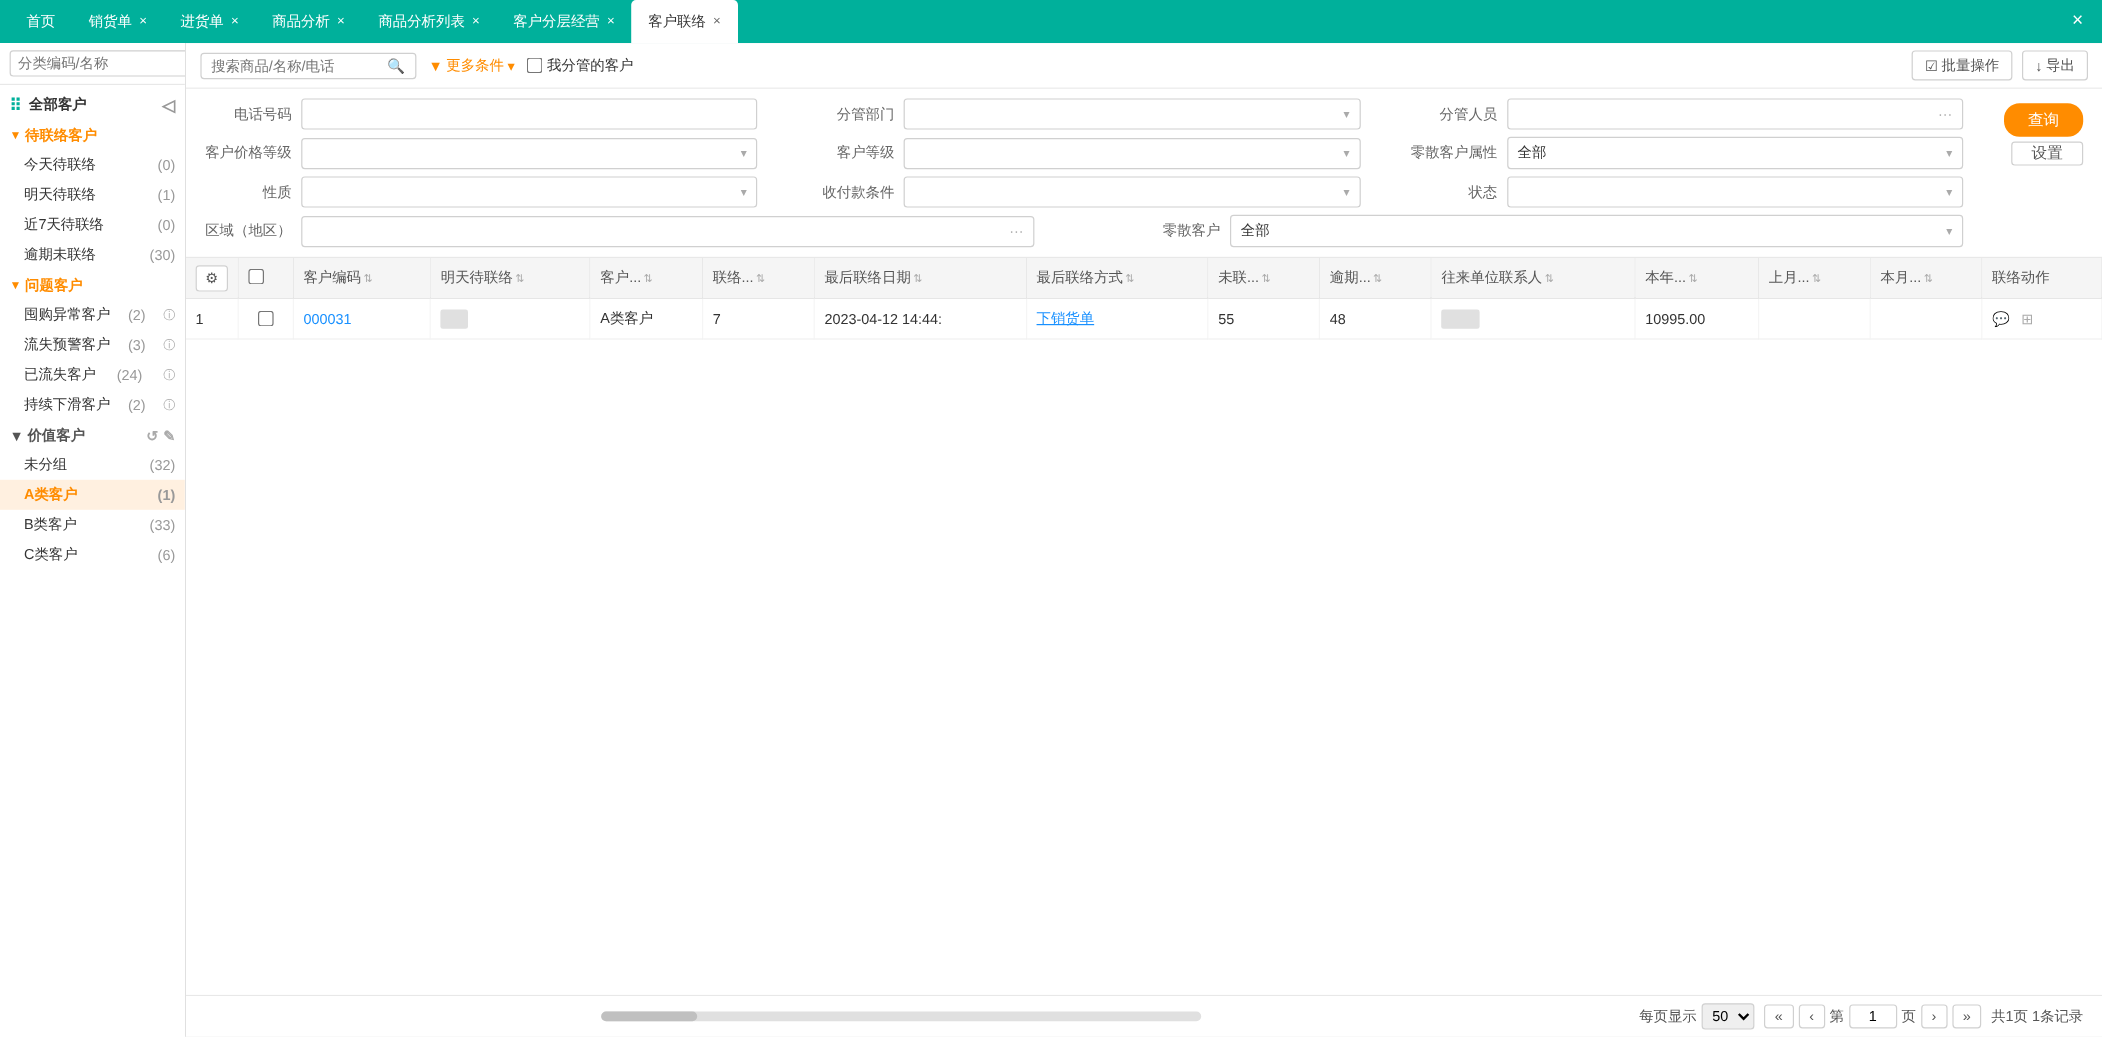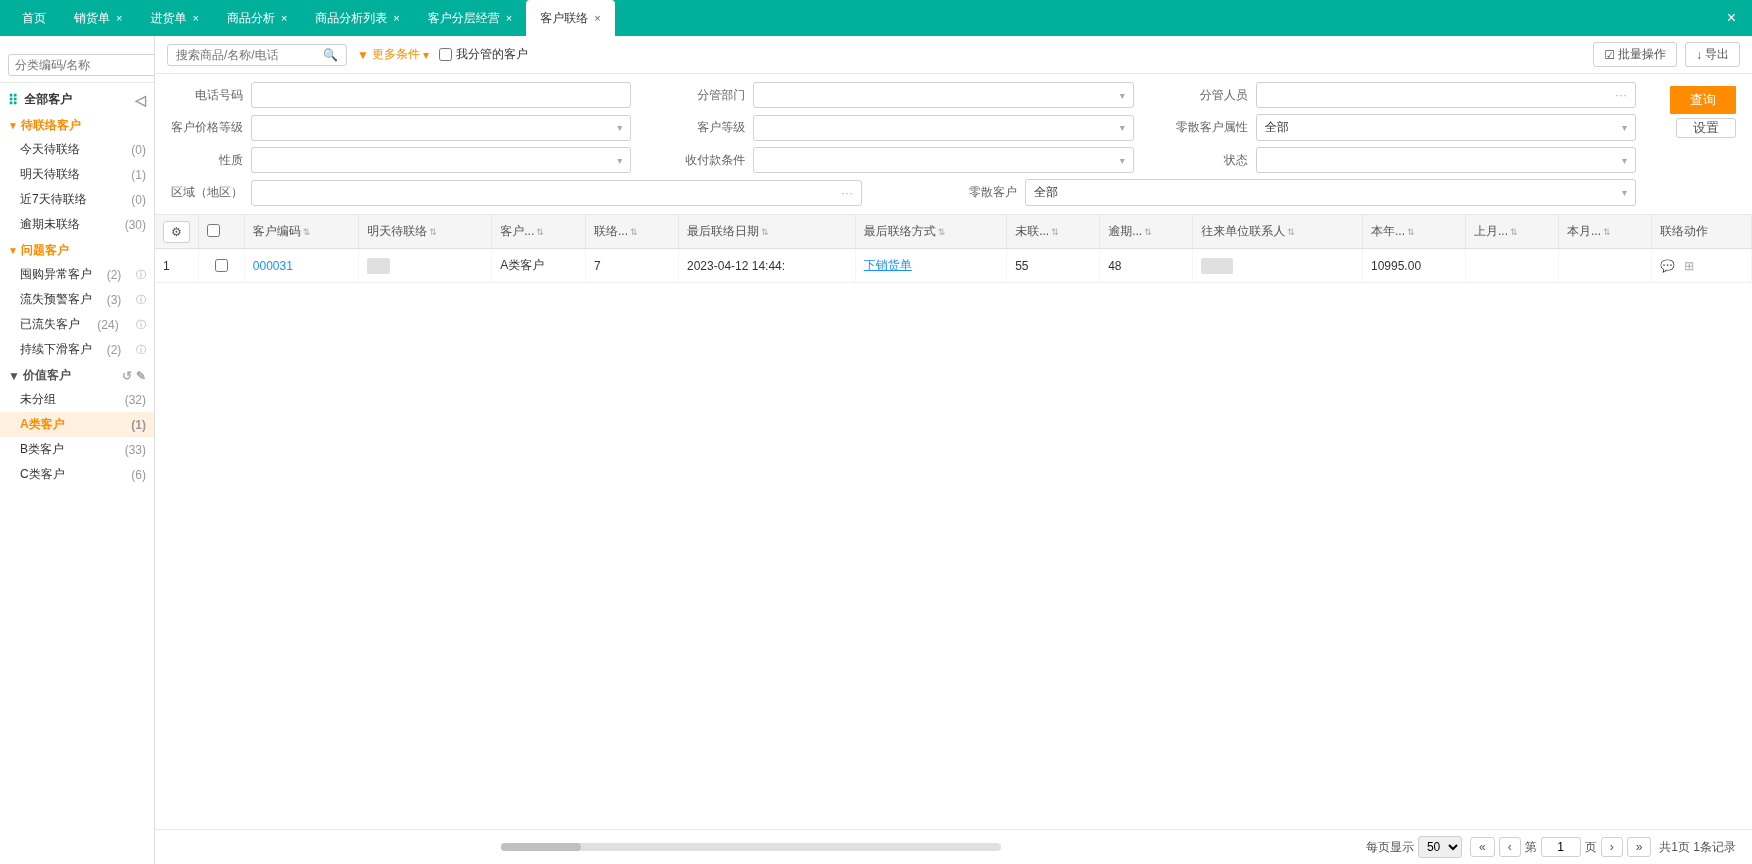--- a/index.html
+++ b/index.html
@@ -26,21 +26,21 @@
     
     .sidebar {
       width: 155px; min-width: 155px; background: white; border-right: 1px solid #e0e0e0;
       display: flex; flex-direction: column; overflow-y: auto;
     }
     .sidebar-search {
       display: flex; align-items: center; padding: 6px 8px; border-bottom: 1px solid #e8e8e8;
     }
     .sidebar-search input {
       flex: 1; border: 1px solid #d0d0d0; border-radius: 3px; padding: 3px 6px;
-      font-size: 12px; color: #999; outline: none; margin-top: 12px;
+      font-size: 12px; color: #999; outline: none;
     }
 
     .sidebar-header {
       display: flex; align-items: center; padding: 8px 8px 4px 8px; font-weight: bold;
       color: #333; font-size: 13px; justify-content: space-between;
     }
     .sidebar-header-left { display: flex; align-items: center; gap: 6px; }
     .sidebar-collapse { color: #999; cursor: pointer; font-size: 14px; }
 
     .sidebar-section-title {
@@ -96,21 +96,21 @@
     .filter-input {
       flex: 1; border: 1px solid #d0d0d0; border-radius: 3px; padding: 4px 8px;
       font-size: 12px; color: #333; outline: none; background: white;
       display: flex; align-items: center; justify-content: space-between; cursor: pointer; min-height: 26px;
     }
     .filter-input .arrow { color: #aaa; font-size: 10px; }
     .filter-input .dots { color: #aaa; }
 
     .btn-query {
       background: #ff8c00; color: white; border: none; padding: 5px 20px;
-      border-radius: 1px; cursor: pointer; font-size: 13px; white-space: nowrap;
+      border-radius: 13px; cursor: pointer; font-size: 13px; white-space: nowrap;
     }
     .btn-settings {
       background: white; color: #555; border: 1px solid #d0d0d0; padding: 0 16px;
       border-radius: 3px; cursor: pointer; font-size: 13px; white-space: nowrap; margin-top: 4px;
     }
 
     
     .table-wrapper {
       flex: 1; background: white; margin: 0; overflow: auto; position: relative;
     }

